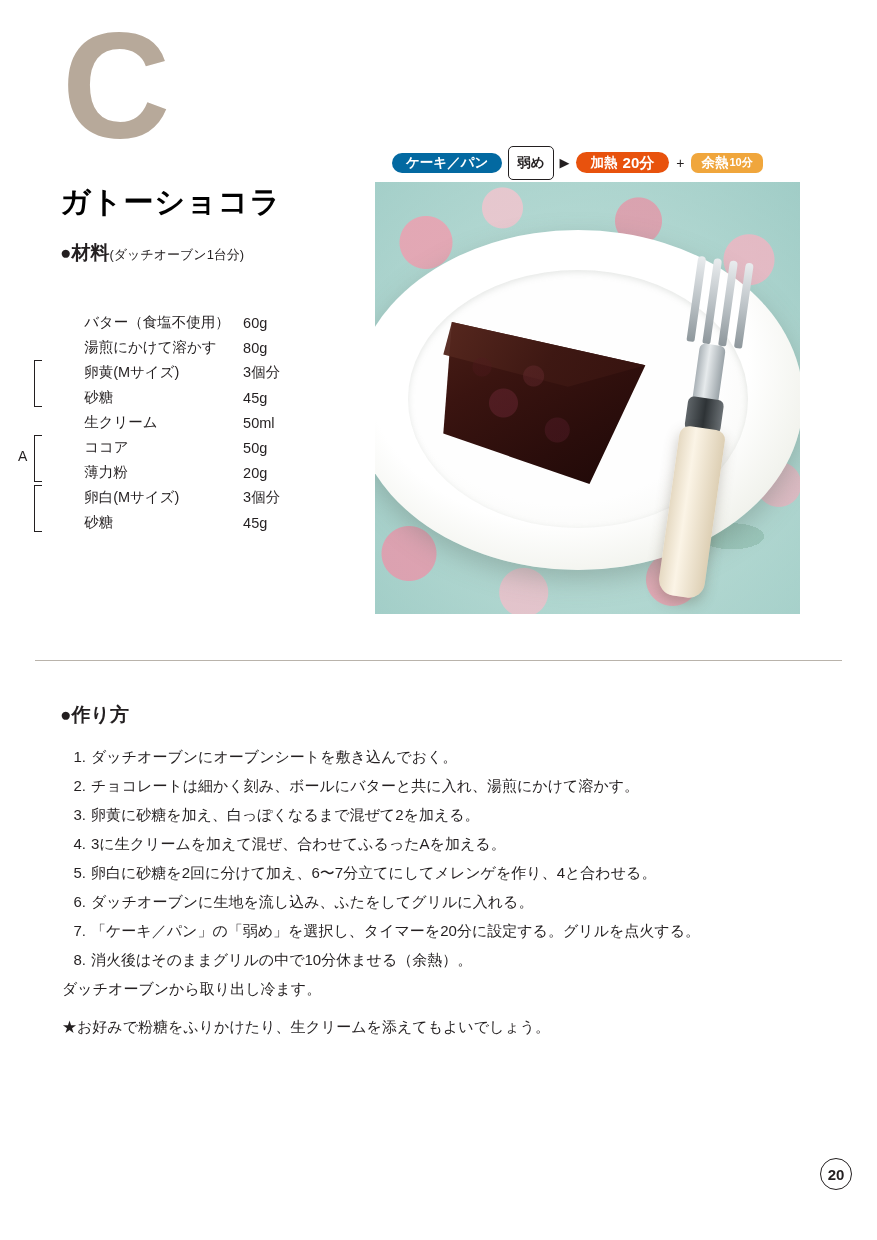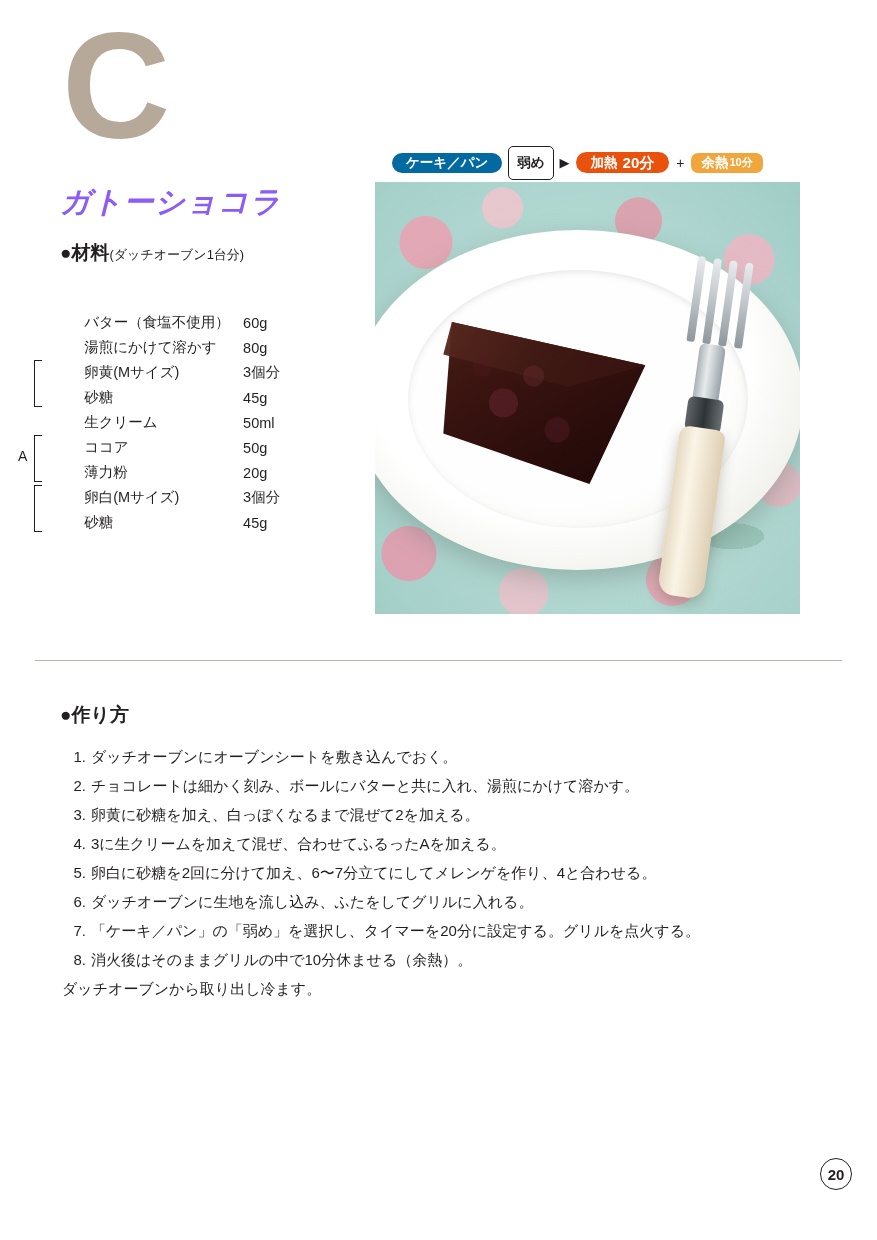--- a/index.html
+++ b/index.html
@@ -40,22 +40,21 @@
   }
 
   
   .recipe-title {
     position: absolute;
     left: 60px;
     top: 182px;
     font-size: 30px;
     font-weight: bold;
     letter-spacing: 1px;
-    color: #8b5cf6;
-    font-style: italic;
+    color: #000000;
   }
 
   
   .ingredients-head {
     position: absolute;
     left: 60px;
     top: 240px;
     font-size: 19px;
     font-weight: bold;
     color: #231f20;
@@ -512,16 +511,17 @@
       <span class="num">7.</span>
       <span class="txt">「ケーキ／パン」の「弱め」を選択し、タイマーを20分に設定する。グリルを点火する。</span>
     </div>
     <div class="step">
       <span class="num">8.</span>
       <span class="txt">消火後はそのままグリルの中で10分休ませる（余熱）。</span>
     </div>
     <div class="cont">ダッチオーブンから取り出し冷ます。</div>
   </div>
 
+  <div class="note">★お好みで粉糖をふりかけたり、生クリームを添えてもよいでしょう。</div>
 
   <div class="page-num">20</div>
 
 </div>
 
 </body></html>

